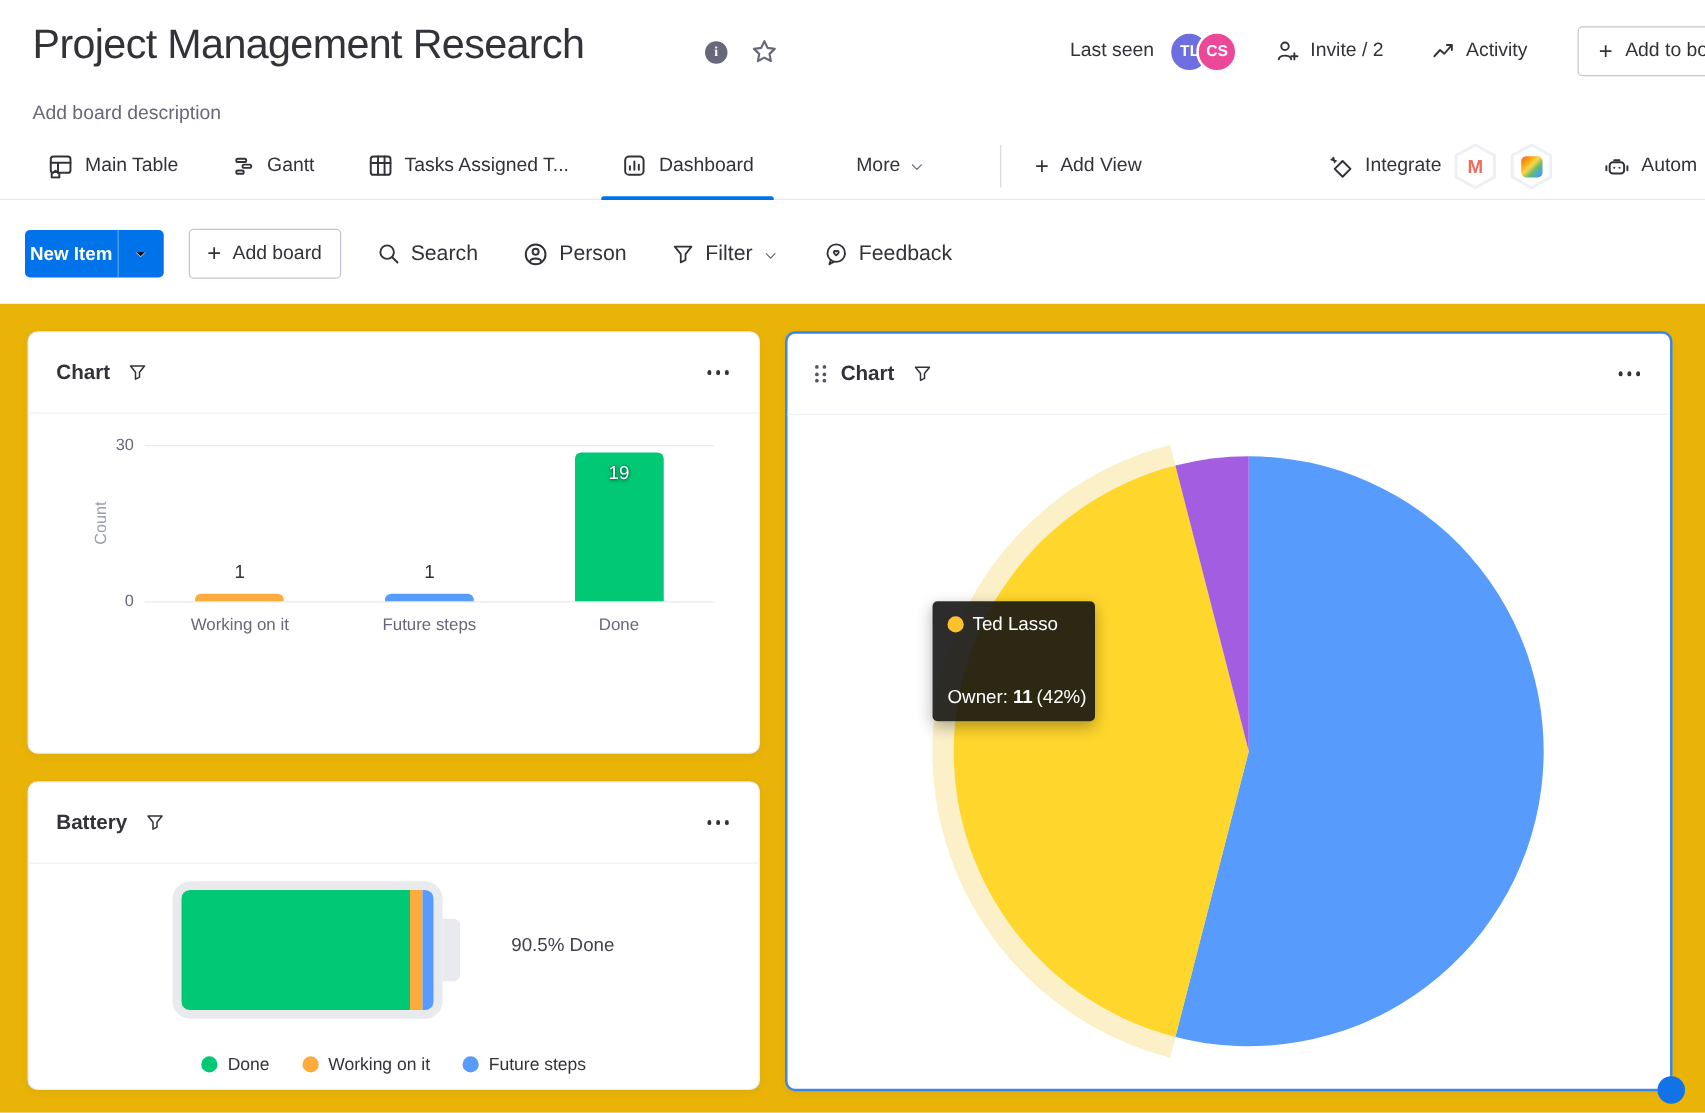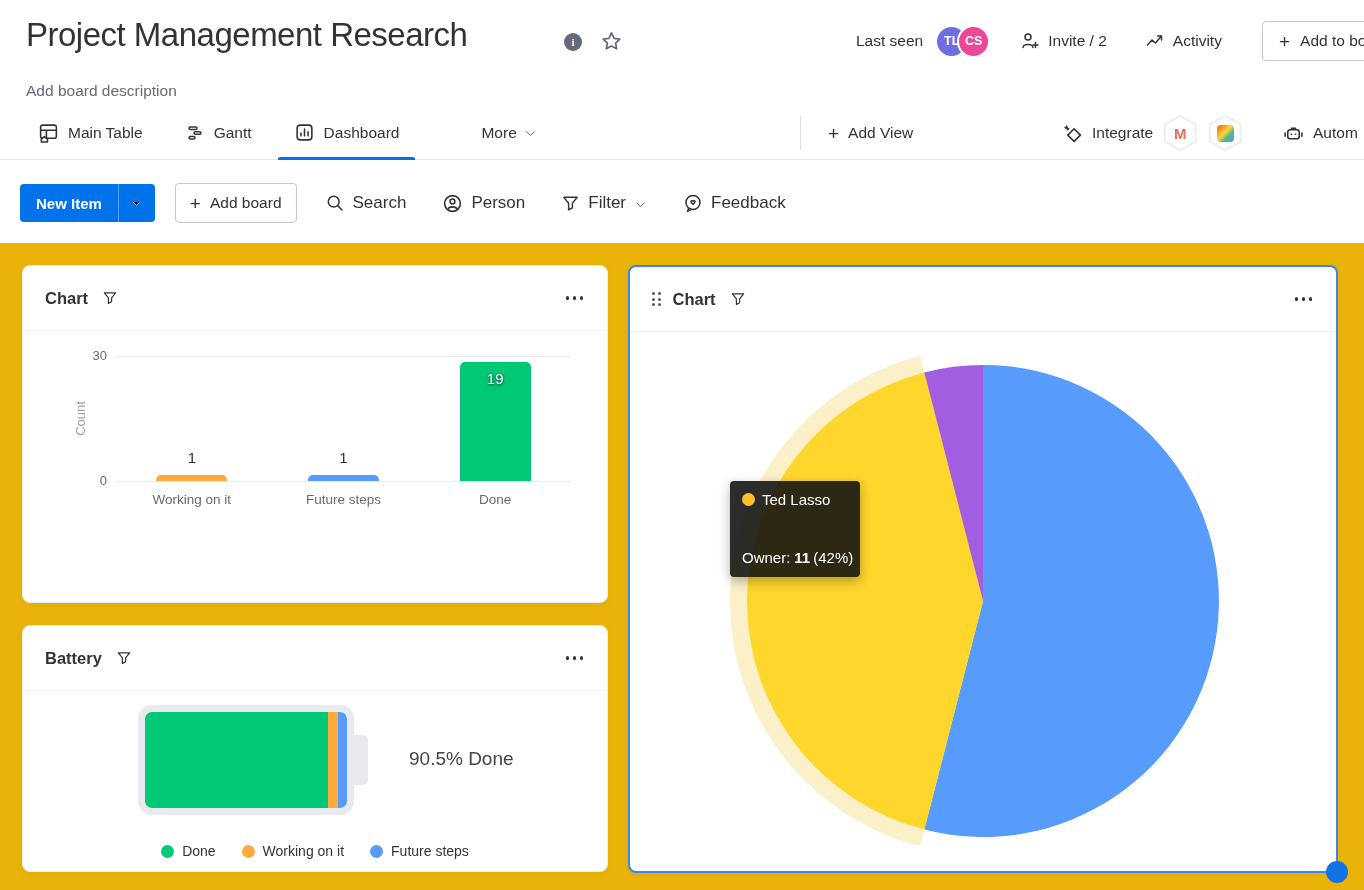--- a/index.html
+++ b/index.html
@@ -43,21 +43,21 @@
   .hex{width:36px;height:37px;clip-path:polygon(50% 0,96% 25%,96% 75%,50% 100%,4% 75%,4% 25%);background:#edeff5;
        display:flex;align-items:center;justify-content:center}
   .hex-in{width:31px;height:32px;clip-path:polygon(50% 0,96% 25%,96% 75%,50% 100%,4% 75%,4% 25%);background:#fff;
           display:flex;align-items:center;justify-content:center}
   .gmail-m{color:#f06a5e;font-weight:700;font-size:15px}
   .rainbow{width:17px;height:17px;border-radius:4px;background:linear-gradient(135deg,#f5515f 0%,#ffa000 25%,#ffd54f 45%,#66bb6a 65%,#42a5f5 85%,#ab47bc 100%)}
 
   
   #toolbar{position:absolute;left:20px;top:183px;height:40px;display:flex;align-items:center;gap:20px}
   #new-item-btn{display:flex;height:38px;border-radius:4px;overflow:hidden;color:#fff;cursor:pointer}
-  #new-item-btn .main{padding:0 16px;display:flex;align-items:center;font-size:15px;font-weight:700}
+  #new-item-btn .main{padding:0 4px;display:flex;align-items:center;font-size:15px;font-weight:700}
   #new-item-btn .caret{width:36px;display:flex;align-items:center;justify-content:center;border-left:1px solid rgba(255,255,255,.35)}
   #new-item-btn .caret svg{stroke:#fff}
   #add-widget-btn{height:38px;border:1px solid #c3c6d4;border-radius:4px;display:flex;align-items:center;gap:9px;
                   padding:0 14px;font-size:15.5px;background:#fff;cursor:pointer}
   .tool-btn{display:flex;align-items:center;gap:8px;font-size:17px;padding:0 8px;cursor:pointer}
 
   
   #board{position:absolute;left:0;top:243px;width:1364px;height:647px;background:#eab308}
   .widget{position:absolute;background:#fff;border:1px solid #ebedf3;border-radius:8px;box-sizing:border-box;
           box-shadow:0 2px 6px rgba(40,50,80,.05)}
@@ -88,27 +88,27 @@
   .bar-val.inside{color:#fff;text-shadow:0 1px 3px rgba(0,0,0,.55),0 0 2px rgba(0,0,0,.4)}
   .bar-cat{position:absolute;top:0;width:130px;text-align:center;font-size:13.5px;color:#676879}
   #bar-cats{position:absolute;left:93px;top:161px;width:455px;height:20px}
 
   
   #battery-body{position:relative;height:182px}
   #battery-shell{position:absolute;left:115px;top:14px;width:216px;height:110px;box-sizing:border-box;
                  border:7px solid #e9eaee;border-radius:14px;background:#fff;display:flex;overflow:hidden}
   #battery-shell .seg{height:100%}
   #battery-nub{position:absolute;left:331px;top:44px;width:14px;height:50px;background:#e9eaee;border-radius:0 5px 5px 0}
-  #battery-text{position:absolute;left:386px;top:57px;font-size:19px;color:#40434c}
+  #battery-text{position:absolute;left:386px;top:57px;font-size:15px;color:#40434c}
   #battery-legend{position:absolute;left:0;right:0;top:152px;display:flex;justify-content:center;gap:26px}
   .legend-item{display:flex;align-items:center;gap:8px;font-size:14px}
   .legend-dot{width:13px;height:13px;border-radius:50%}
 
   
-  #pie-area{position:absolute;left:0;top:66px;width:706px;height:540px}
+  #pie-area{position:absolute;left:16px;top:66px;width:706px;height:540px}
   #pie-tooltip{position:absolute;left:100px;top:148px;width:130px;height:96px;box-sizing:border-box;
                background:rgba(18,18,18,.89);border-radius:4px;box-shadow:0 4px 12px rgba(0,0,0,.3);
                color:#fff;padding:10px 12px;z-index:3}
   #pie-tooltip .row1{display:flex;align-items:center;gap:7px;font-size:15px}
   #pie-tooltip .tt-dot{width:13px;height:13px;border-radius:50%}
   #pie-tooltip .row2{position:absolute;left:12px;bottom:11px;font-size:15px}
   #pie-tooltip .row2 b{margin:0 3px 0 4px}
   #resize-dot{position:absolute;right:-12px;bottom:-12px;width:22px;height:22px;border-radius:50%;
               background:#1173e6;cursor:nwse-resize;z-index:4}
 </style>
@@ -171,20 +171,29 @@
   <div class="tab">
     <span class="icon">
       <svg width="20" height="20" viewBox="0 0 20 20">
           <rect x="4" y="4" width="8" height="2.6" rx="1.3"></rect>
           <rect x="9" y="8.7" width="7" height="2.6" rx="1.3"></rect>
           <rect x="4" y="13.4" width="6" height="2.6" rx="1.3"></rect>
         </svg>
     </span>
     <span>Gantt</span>
   </div>
+  <div class="tab">
+    <span class="icon">
+      <svg width="21" height="21" viewBox="0 0 20 20">
+          <rect x="2.5" y="3" width="15" height="14" rx="2"></rect>
+          <path d="M2.5 8h15M8 3v14M13 3v14"></path>
+        </svg>
+    </span>
+    <span>Tasks Assigned T...</span>
+  </div>
   <div class="tab active">
     <span class="icon">
       <svg width="21" height="21" viewBox="0 0 20 20">
           <rect x="3" y="3" width="14" height="14" rx="3"></rect>
           <path d="M6.6 13.2v-2.7M10 13.2V6.8M13.4 13.2V9.4"></path>
         </svg>
     </span>
     <span>Dashboard</span>
   </div>
   <div class="tab" id="tab-more">

